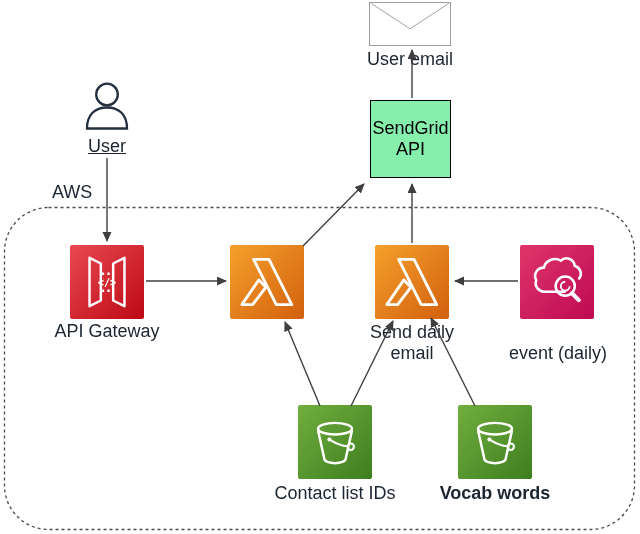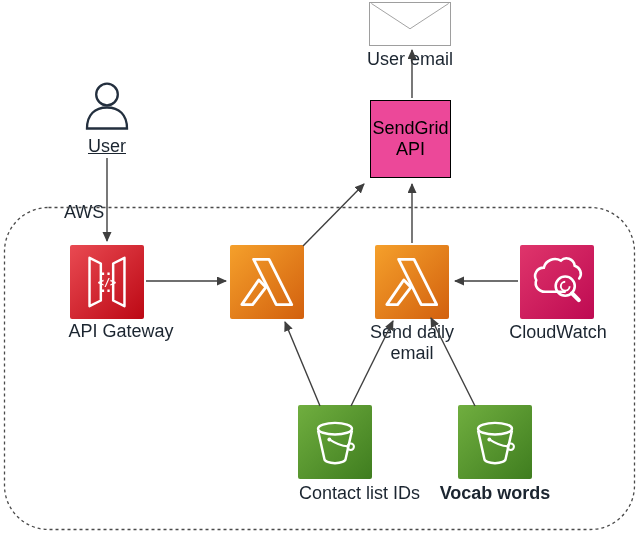--- a/index.html
+++ b/index.html
@@ -17,21 +17,21 @@
   .tile path,.tile ellipse,.tile circle.o,.tile line{fill:none;stroke:var(--glyph);}
   .t-apigw{background:linear-gradient(135deg,var(--api-gateway-start),var(--api-gateway-end));}
   .t-lambda{background:linear-gradient(135deg,var(--lambda-start),var(--lambda-end));}
   .t-cw{background:linear-gradient(135deg,var(--cloudwatch-start),var(--cloudwatch-end));}
   .t-bucket{background:linear-gradient(135deg,var(--bucket-start),var(--bucket-end));}
   
   .lbl{position:absolute;width:170px;text-align:center;font-size:18px;line-height:21px;
        color:var(--label-text);z-index:4;white-space:pre-line;}
   .lbl-left{text-align:left;width:auto;}
   
-  .sgbox{position:absolute;left:370px;top:100px;width:79px;height:76px;background:#ec4899;
+  .sgbox{position:absolute;left:370px;top:100px;width:79px;height:76px;background:#86efac;
          border:1.5px solid var(--box-outline);display:flex;flex-direction:column;
          align-items:center;justify-content:center;font-size:18px;line-height:21px;
          color:#000;z-index:3;}
   
   .envelope{position:absolute;left:369px;top:2px;width:82px;height:44px;background:#fff;
             border:1px solid var(--envelope-outline);box-sizing:border-box;z-index:3;}
   .envelope svg{display:block;width:100%;height:100%;}
   .envelope polyline{fill:none;stroke:var(--envelope-outline);stroke-width:1;}
   
   .userfig{position:absolute;left:85px;top:77px;width:44px;height:54px;z-index:3;}
@@ -57,32 +57,32 @@
   </div>
 
   <div class="userfig">
     <svg viewBox="0 0 44 54">
       <path d="M2,51.5 C2,37.5 10,30.5 22,30.5 C34,30.5 42,37.5 42,51.5 Z"></path>
       <circle cx="22" cy="17.5" r="10.8"></circle>
     </svg>
   </div>
   <div class="lbl abs" style="left:22px;top:136px;text-decoration:underline;">User</div>
 
-  <div class="lbl lbl-left abs" style="left:64px;top:182px;margin-top:20px;">AWS</div>
+  <div class="lbl lbl-left abs" style="left:52px;top:182px;">AWS</div>
 
   <div class="tile t-apigw abs" style="left:70px;top:245px;">
     <svg viewBox="0 0 72 72">
       <path d="M19,12.5 L30,18 L30,54 L19,59.5 Z" stroke-width="2.4" stroke-linejoin="round"></path>
       <path d="M53,12.5 L42,18 L42,54 L53,59.5 Z" stroke-width="2.4" stroke-linejoin="round"></path>
       <line x1="31" y1="28" x2="41.5" y2="28" stroke-width="2.4" stroke-dasharray="2.2 3.2"></line>
       <line x1="31" y1="44.5" x2="41.5" y2="44.5" stroke-width="2.4" stroke-dasharray="2.2 3.2"></line>
       <text x="36" y="39.5" font-size="10" font-weight="bold" fill="#fff" stroke="none" text-anchor="middle" font-family="DejaVu Sans Mono, monospace">&lt;/&gt;</text>
     </svg>
   </div>
-  <div class="lbl abs" style="left:36px;top:321px;">API Gateway</div>
+  <div class="lbl abs" style="left:22px;top:321px;">API Gateway</div>
 
   <div class="tile t-lambda abs" style="left:230px;top:245px;">
     <svg viewBox="0 0 72 72">
       <path d="M23,14 L38,14 L60,58 L45,58 Z" stroke-width="2.8" stroke-linejoin="round"></path>
       <path d="M28,34 L35,41 L22,58 L11.5,58 Z" stroke-width="2.8" stroke-linejoin="round"></path>
     </svg>
   </div>
 
   <div class="tile t-lambda abs" style="left:375px;top:245px;">
     <svg viewBox="0 0 72 72">
@@ -93,32 +93,32 @@
   <div class="lbl abs" style="left:327px;top:322px;"><span>Send daily</span><br><span>email</span></div>
 
   <div class="tile t-cw abs" style="left:520px;top:245px;">
     <svg viewBox="0 0 72 72">
       <path d="M43.5,45.5 H24.5 C17.8,45.5 13.8,39.8 15.8,34.2 C12.8,28.8 16.3,22 23.2,22 C24.8,15 33.2,11.5 39.8,15.2 C44.2,10.8 52.2,13.2 53.2,20.2 C58.6,21.8 61,28.2 57.6,32.6" stroke-width="2.5" stroke-linecap="round"></path>
       <circle class="o" cx="44" cy="40" r="9.3" stroke-width="2.5"></circle>
       <path d="M44,35.8 a4.3,4.3 0 1 0 4.3,4.3" stroke-width="1.8"></path>
       <line x1="50.6" y1="47" x2="57.2" y2="53.6" stroke-width="4" stroke-linecap="round"></line>
     </svg>
   </div>
-  <div class="lbl abs" style="left:473px;top:322px;"><span>CloudWatch</span><br></div>
+  <div class="lbl abs" style="left:473px;top:322px;"><br><span>event (daily)</span></div>
 
   <div class="tile t-bucket abs" style="left:298px;top:405px;">
     <svg viewBox="0 0 72 72">
       <ellipse cx="36" cy="23" rx="16.5" ry="5.6" stroke-width="2.4"></ellipse>
       <path d="M19.5,24.8 L25.7,52.6 A10.3,4 0 0 0 46.3,52.6 L52.5,24.8" stroke-width="2.4"></path>
       <circle cx="30.5" cy="33.5" r="1.9" fill="#fff" stroke="none"></circle>
       <path d="M30.5,33.5 C38,38.5 44,40 48.3,40.2" stroke-width="2"></path>
       <circle class="o" cx="51.3" cy="40.6" r="3.1" stroke-width="2"></circle>
     </svg>
   </div>
-  <div class="lbl abs" style="left:250px;top:483px;text-align:right;">Contact list IDs</div>
+  <div class="lbl abs" style="left:250px;top:483px;">Contact list IDs</div>
 
   <div class="tile t-bucket abs" style="left:458px;top:405px;">
     <svg viewBox="0 0 72 72">
       <ellipse cx="36" cy="23" rx="16.5" ry="5.6" stroke-width="2.4"></ellipse>
       <path d="M19.5,24.8 L25.7,52.6 A10.3,4 0 0 0 46.3,52.6 L52.5,24.8" stroke-width="2.4"></path>
       <circle cx="30.5" cy="33.5" r="1.9" fill="#fff" stroke="none"></circle>
       <path d="M30.5,33.5 C38,38.5 44,40 48.3,40.2" stroke-width="2"></path>
       <circle class="o" cx="51.3" cy="40.6" r="3.1" stroke-width="2"></circle>
     </svg>
   </div>

